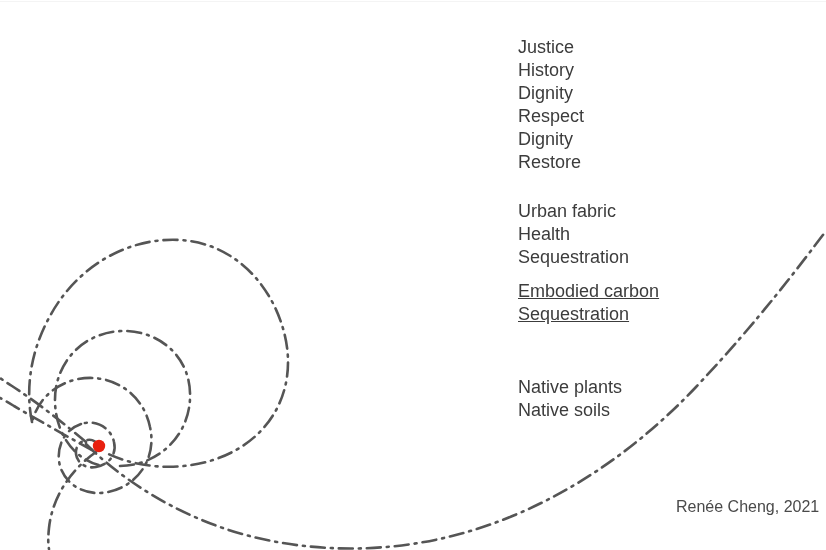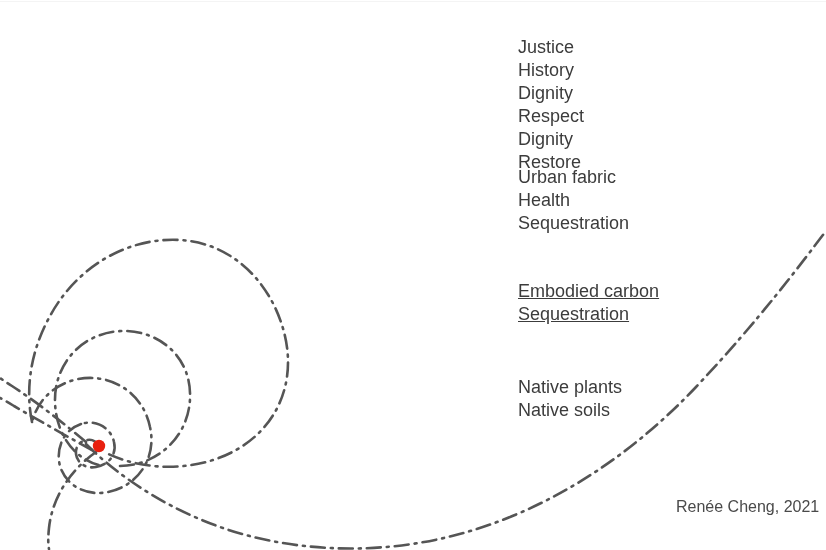--- a/index.html
+++ b/index.html
@@ -128,21 +128,21 @@
         <span class="item">History</span>
         <span class="item">Dignity</span>
         <span class="item">Respect</span>
         <span class="item">Dignity</span>
         <span class="item">Restore</span>
       </div>
     </div>
 
     <div class="row">
 
-      <div class="row-items" style="top:166px;">
+      <div class="row-items" style="top:200px;">
         <span class="item">Urban fabric</span>
         <span class="item">Health</span>
         <span class="item">Sequestration</span>
       </div>
     </div>
 
     <div class="row">
 
       <div class="row-items" style="top:280px;text-decoration:underline;">
         <span class="item">Embodied carbon</span>

